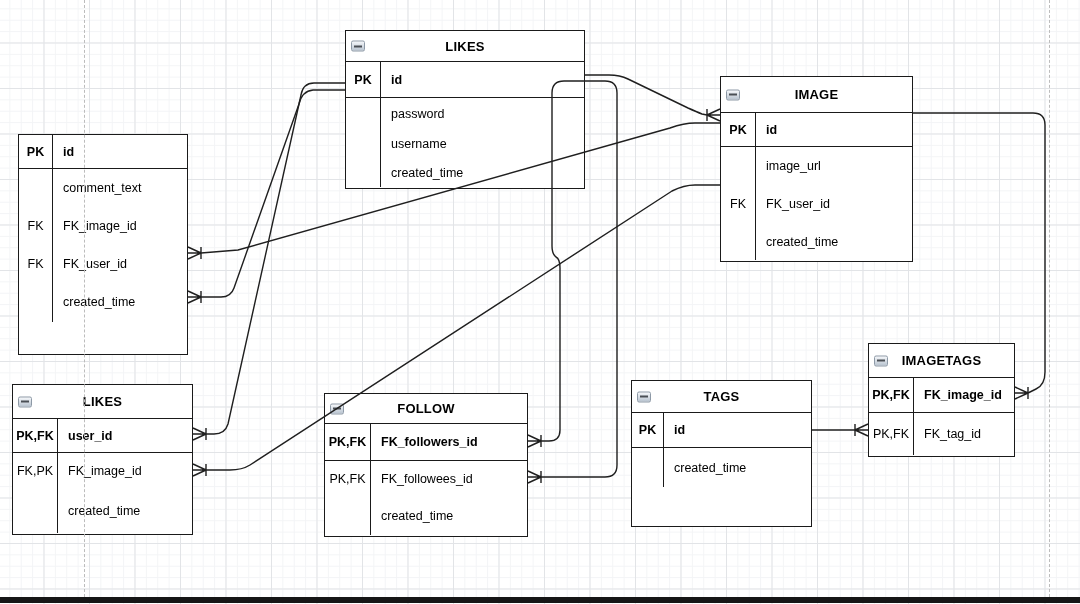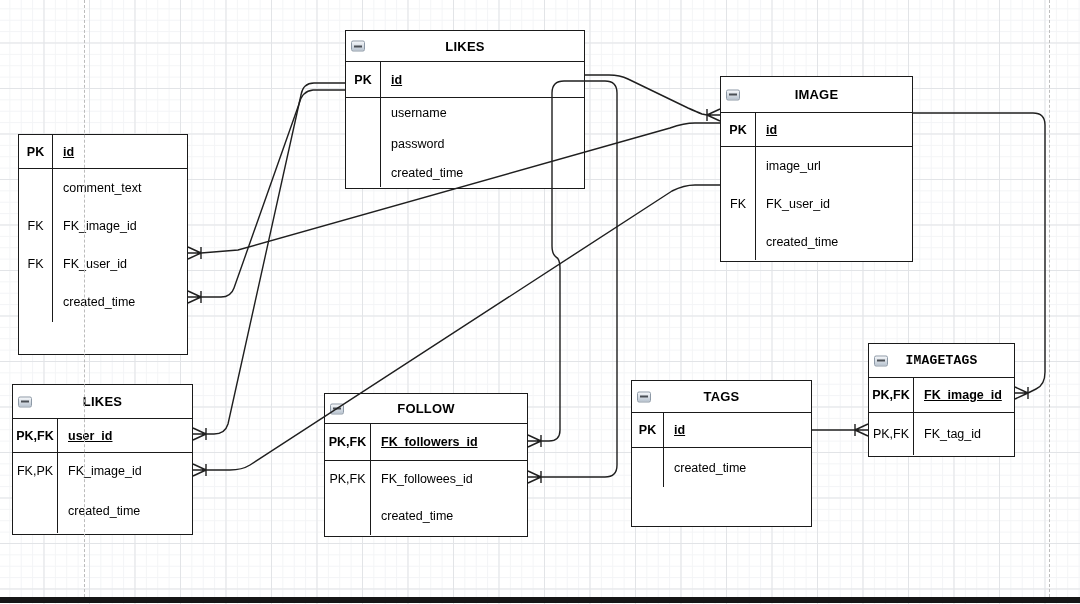--- a/index.html
+++ b/index.html
@@ -38,21 +38,21 @@
   }
   .er-body{position:relative;}
   .er-row{display:flex;box-sizing:border-box;align-items:center;}
   .er-row.pk-row{border-bottom:1.4px solid #1a1a1a;}
   .er-key{
     align-self:stretch;display:flex;align-items:center;justify-content:center;
     border-right:1.4px solid #1a1a1a;box-sizing:border-box;flex:none;
     font-size:12.5px;color:#000;
   }
   .er-field{font-size:12.5px;color:#000;padding-left:10px;white-space:nowrap;}
-  .pk-field{font-weight:bold;text-decoration:underline;}
+  .pk-field{font-weight:bold;}
   .key-bold{font-weight:bold;}
   #wires{position:absolute;left:0;top:0;z-index:20;pointer-events:none;}
   .page-divider{
     position:absolute;top:0;height:597px;width:0;
     border-left:1px dashed #bcbcbc;z-index:15;pointer-events:none;
   }
   #bottom-bar{
     position:absolute;left:0;top:597px;width:1080px;height:6px;
     background:#161616;z-index:40;
   }
@@ -90,27 +90,27 @@
     <div class="er-table" style="left: 345px; top: 30px; width: 240px; height: 159px;">
       <div class="er-title" style="height: 31px;">
         <span class="collapse-icon"></span>
         <span>LIKES</span>
       </div>
       <div class="er-body">
         <div class="er-row pk-row" style="height: 36px;">
           <div class="er-key key-bold" style="width: 35px;">PK</div>
           <div class="er-field pk-field">id</div>
         </div>
+        <div class="er-row" style="height: 31px;">
+          <div class="er-key" style="width: 35px;"></div>
+          <div class="er-field">password</div>
+        </div>
         <div class="er-row" style="height: 30px;">
           <div class="er-key" style="width: 35px;"></div>
           <div class="er-field">username</div>
-        </div>
-        <div class="er-row" style="height: 31px;">
-          <div class="er-key" style="width: 35px;"></div>
-          <div class="er-field">password</div>
         </div>
         <div class="er-row" style="height: 28.2px;">
           <div class="er-key" style="width: 35px;"></div>
           <div class="er-field">created_time</div>
         </div>
       </div>
     </div>
     <div class="er-table" style="left: 720px; top: 76px; width: 193px; height: 186px;">
       <div class="er-title" style="height: 36px;">
         <span class="collapse-icon"></span>
@@ -185,21 +185,21 @@
           <div class="er-key key-bold" style="width: 32px;">PK</div>
           <div class="er-field pk-field">id</div>
         </div>
         <div class="er-row" style="height: 39.2px;">
           <div class="er-key" style="width: 32px;"></div>
           <div class="er-field">created_time</div>
         </div>
       </div>
     </div>
     <div class="er-table" style="left: 868px; top: 343px; width: 147px; height: 114px;">
-      <div class="er-title" style="height: 34px; font-family: Liberation Mono, monospace;">
+      <div class="er-title" style="height: 34px;">
         <span class="collapse-icon"></span>
         <span>IMAGETAGS</span>
       </div>
       <div class="er-body">
         <div class="er-row pk-row" style="height: 35px;">
           <div class="er-key key-bold" style="width: 45px;">PK,FK</div>
           <div class="er-field pk-field">FK_image_id</div>
         </div>
         <div class="er-row" style="height: 42.2px;">
           <div class="er-key" style="width: 45px;">PK,FK</div>

